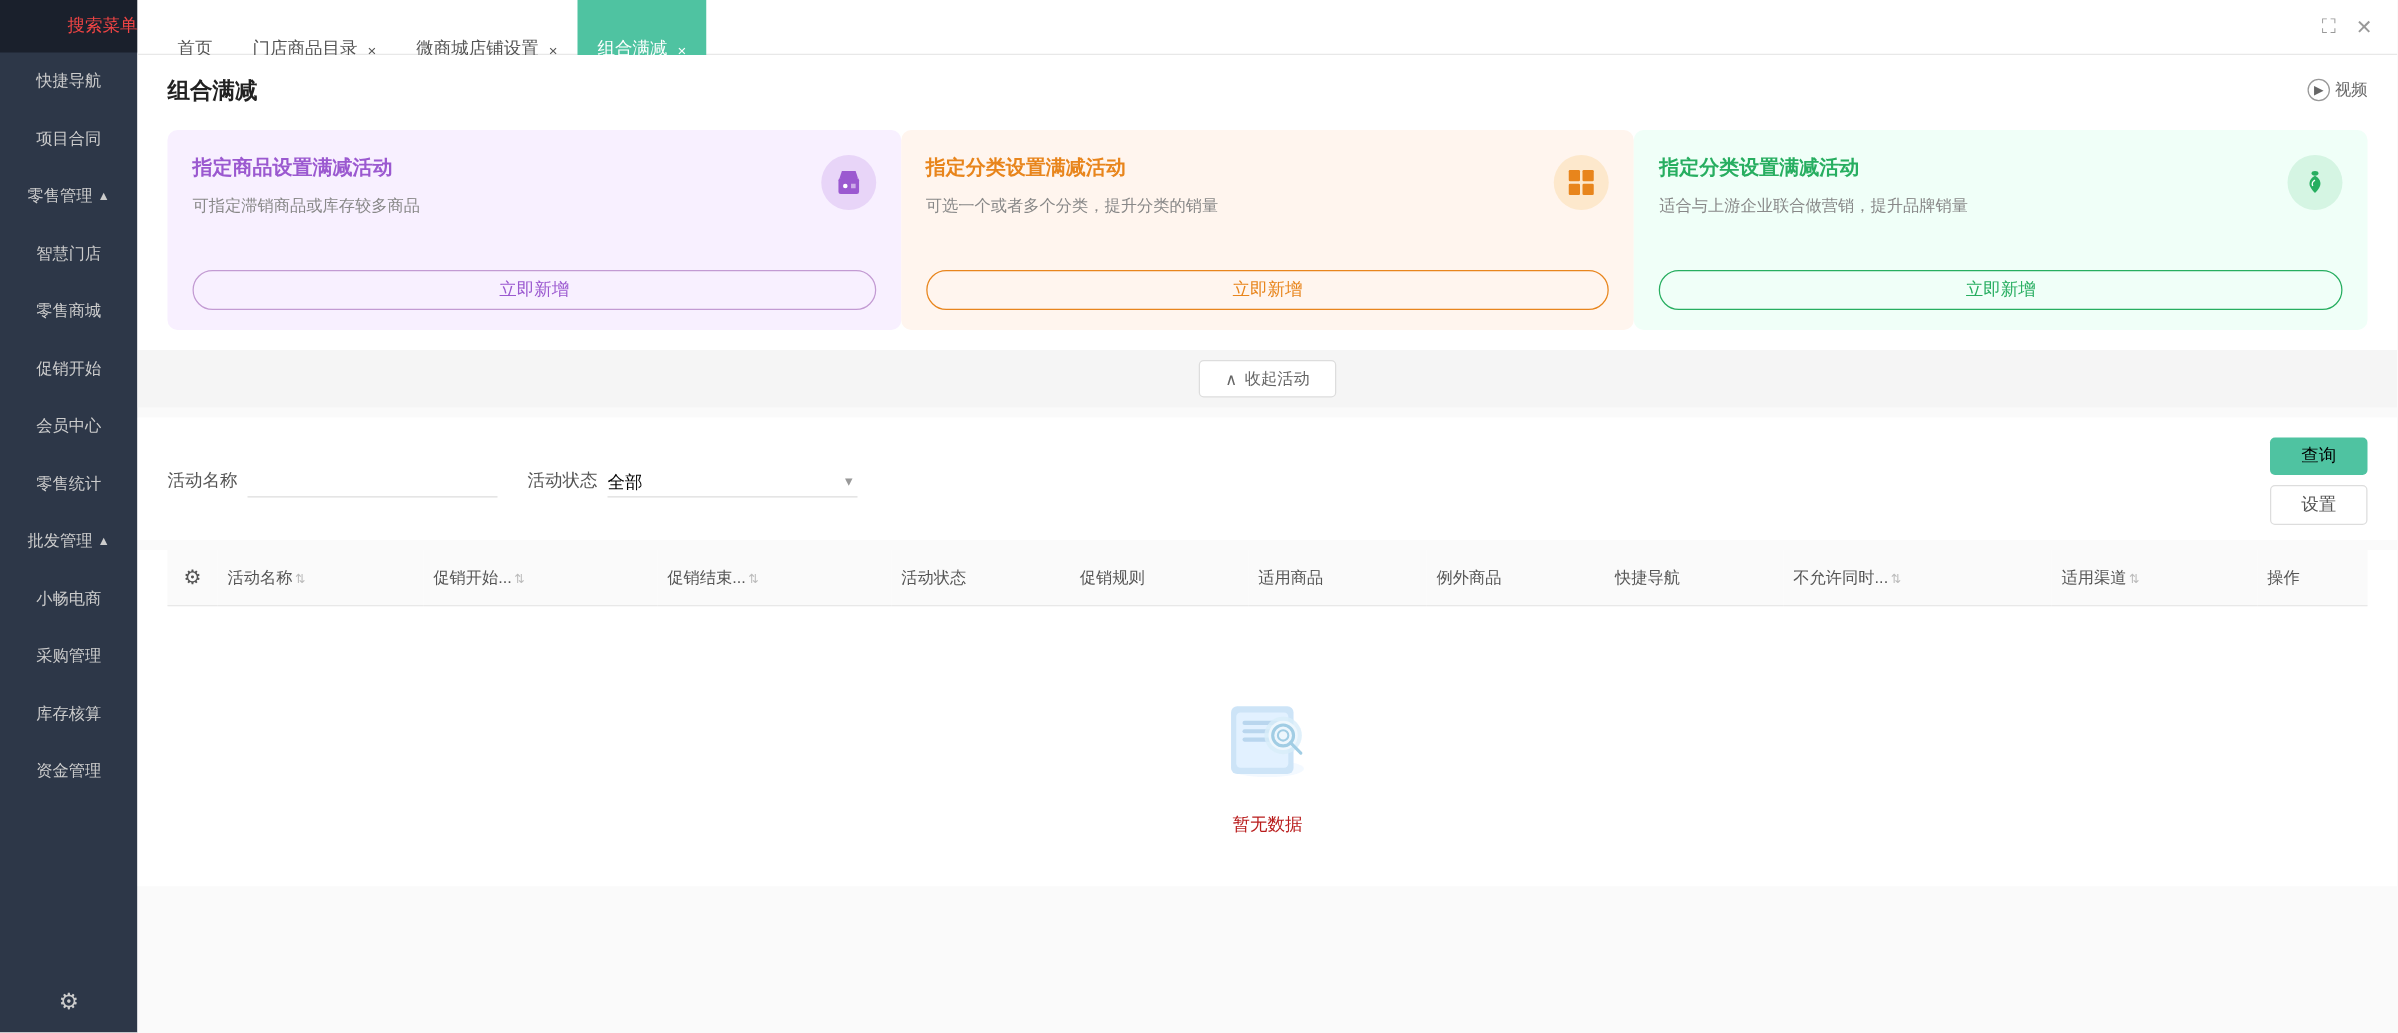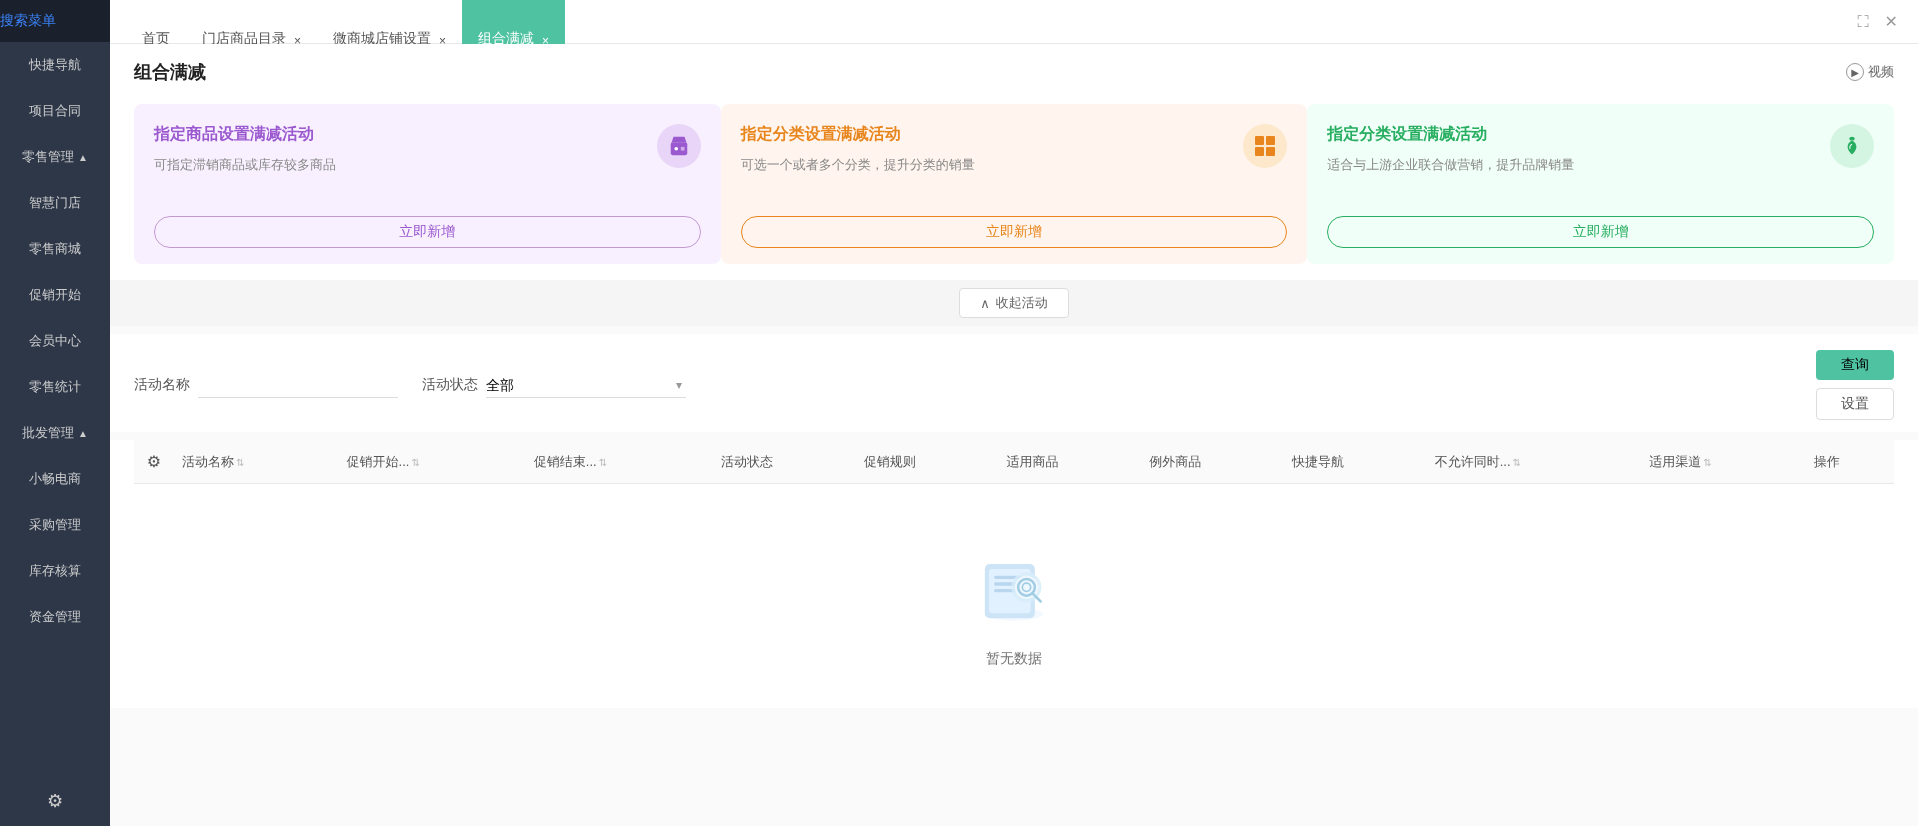--- a/index.html
+++ b/index.html
@@ -11,22 +11,22 @@
       background: #2d3748;
       color: #ccc;
       display: flex;
       flex-direction: column;
       flex-shrink: 0;
       height: 100%;
     }
     .sidebar-top {
       background: #1a202c;
       padding: 12px 0;
-      text-align: left;
-      color: #3b82f6;
+      text-align: right;
+      color: #ef4444;
       font-size: 14px;
       cursor: pointer;
     }
     .sidebar-item {
       padding: 14px 0;
       text-align: center;
       color: #ccc;
       font-size: 13px;
       cursor: pointer;
       display: flex;
@@ -286,21 +286,21 @@
       display: flex;
       flex-direction: column;
       align-items: center;
       padding: 60px 0 40px 0;
     }
     .empty-icon {
       width: 100px;
       height: 90px;
       margin-bottom: 16px;
     }
-    .empty-text { color: #737373; font-size: 14px; text-align: center; }
+    .empty-text { color: #b91c1c; font-size: 14px; text-align: center; }
 
     
     .empty-svg { opacity: 0.7; }
   </style>
 </head>
 <body>
 
 <div class="sidebar">
   <div class="sidebar-top">
     <span>搜索菜单</span>

